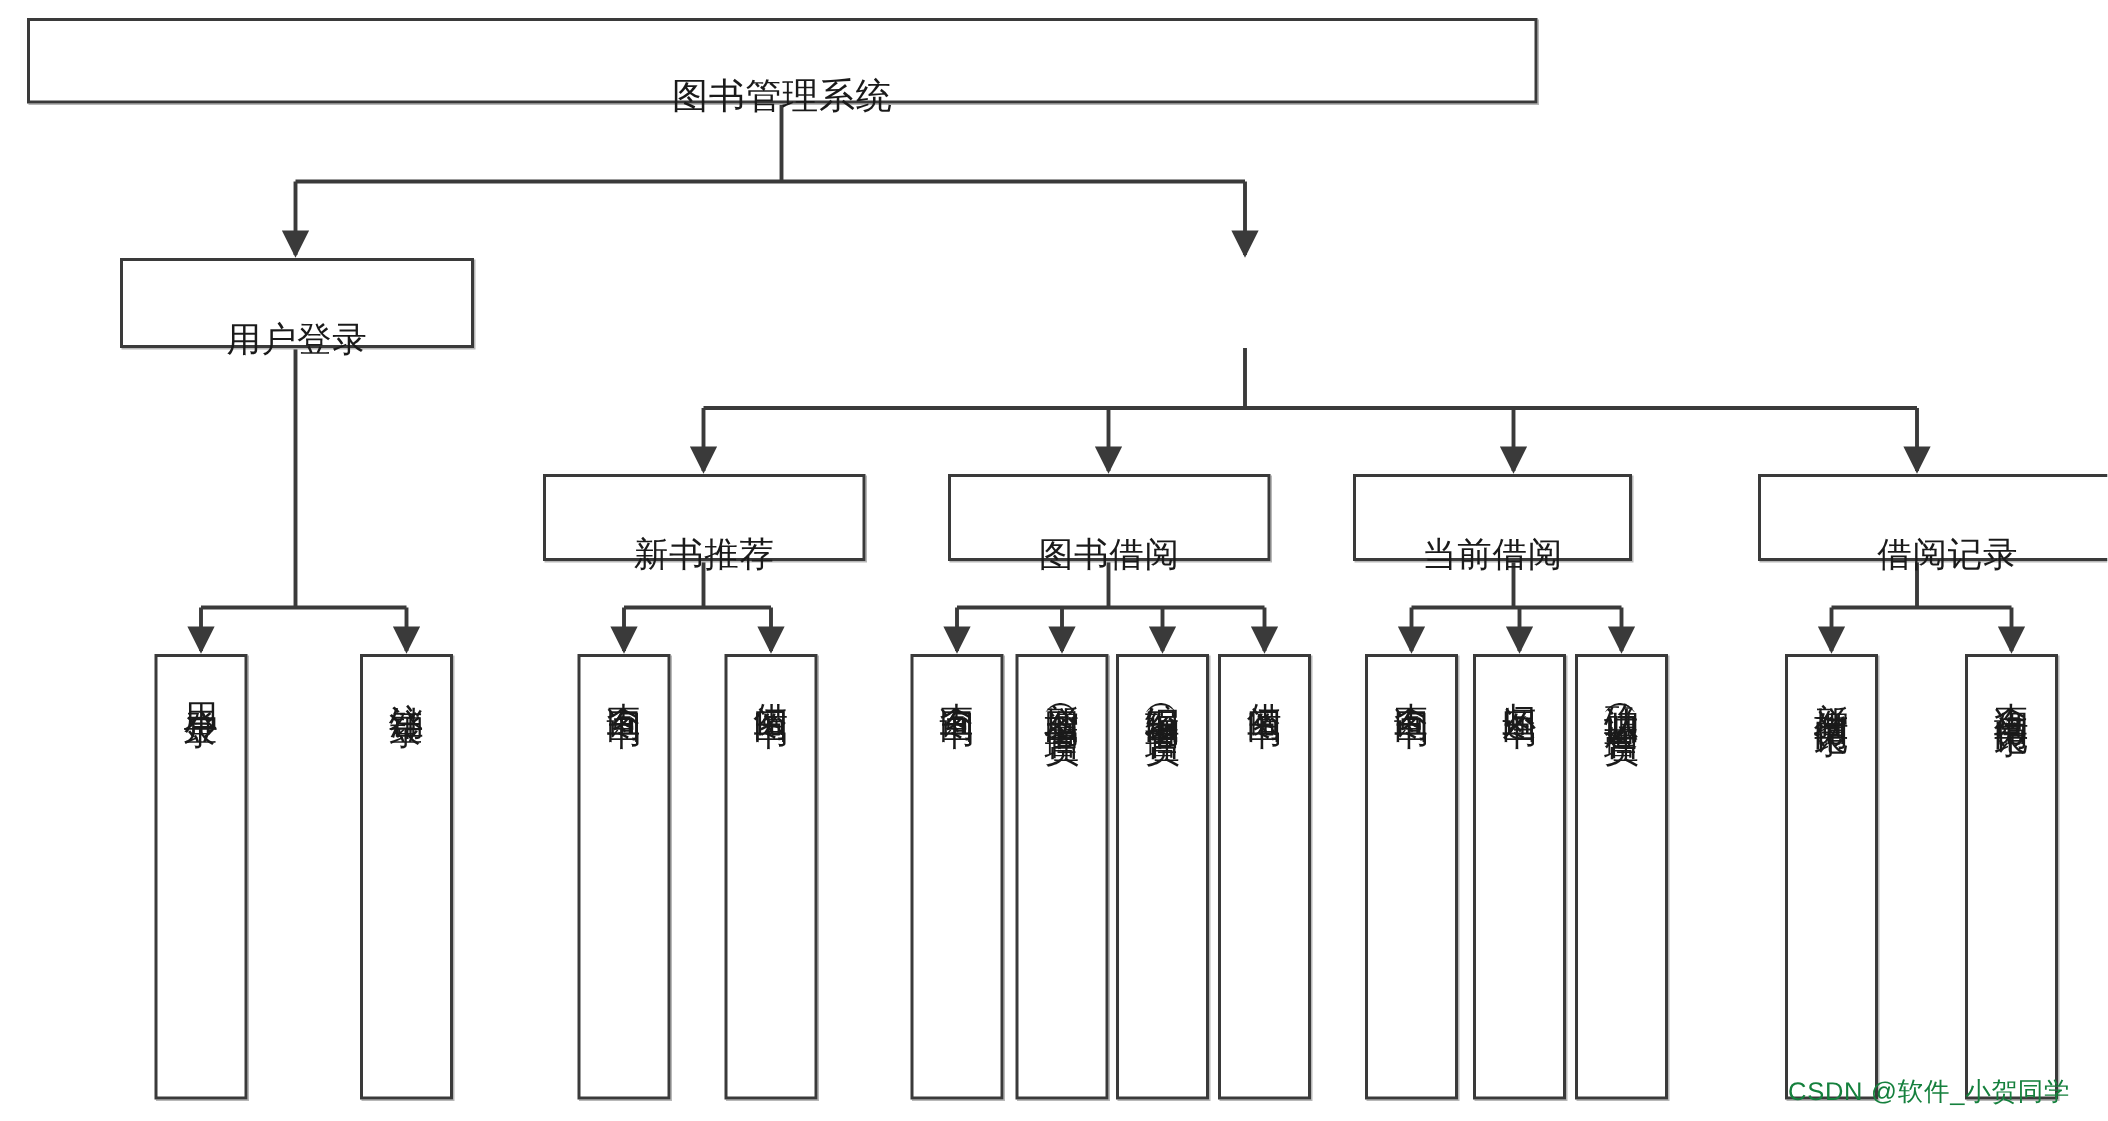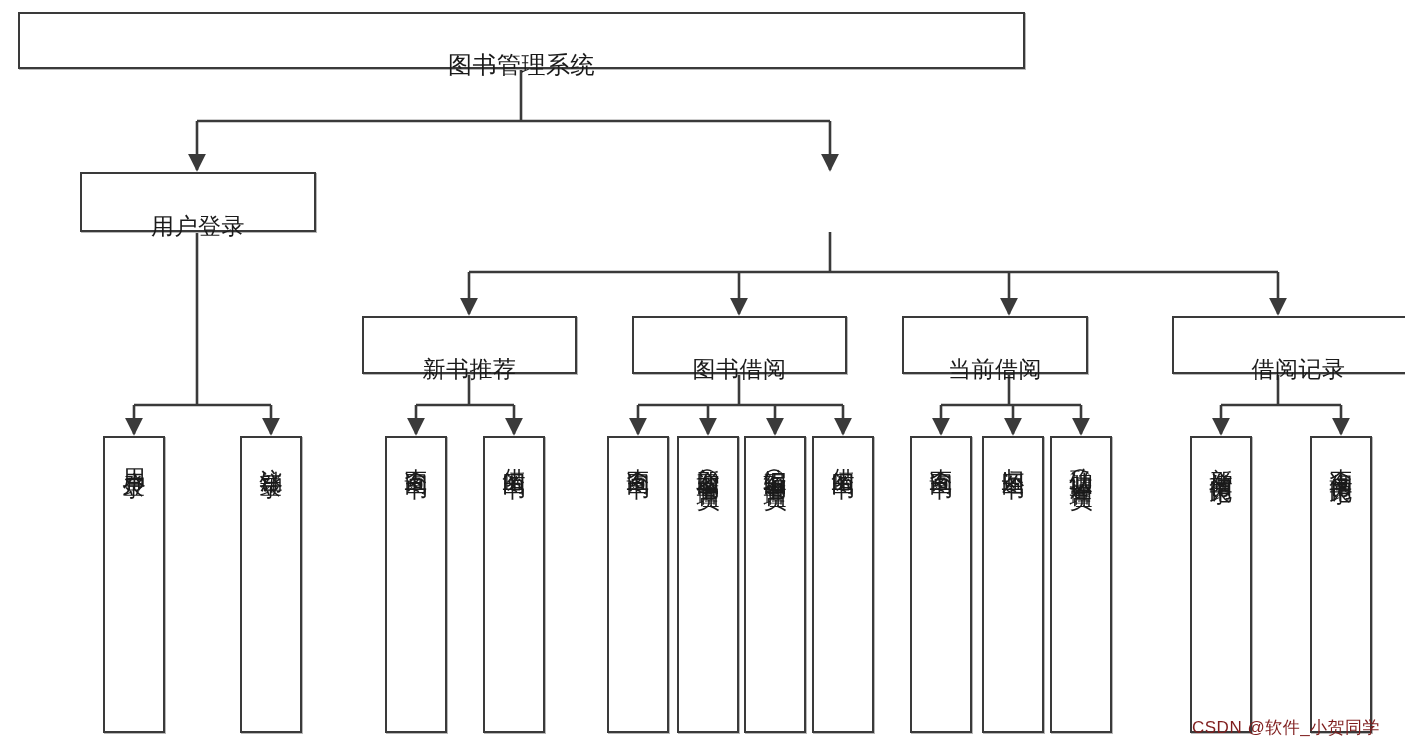--- a/index.html
+++ b/index.html
@@ -57,21 +57,21 @@
     writing-mode: vertical-rl;
     text-orientation: upright;
     font-size: 23px;
     letter-spacing: 3px;
     white-space: nowrap;
   }
   .node.root .label { font-size: 24px; }
   .watermark {
     position: absolute;
     font-size: 17px;
-    color: #7f1d1d;
+    color: #15803d;
     white-space: nowrap;
     letter-spacing: 0.5px;
   }
 </style>
 </head>
 <body>
 
 <div id="canvas">
 
   <svg id="edges" viewBox="0 0 1405 747" xmlns="http://www.w3.org/2000/svg">

